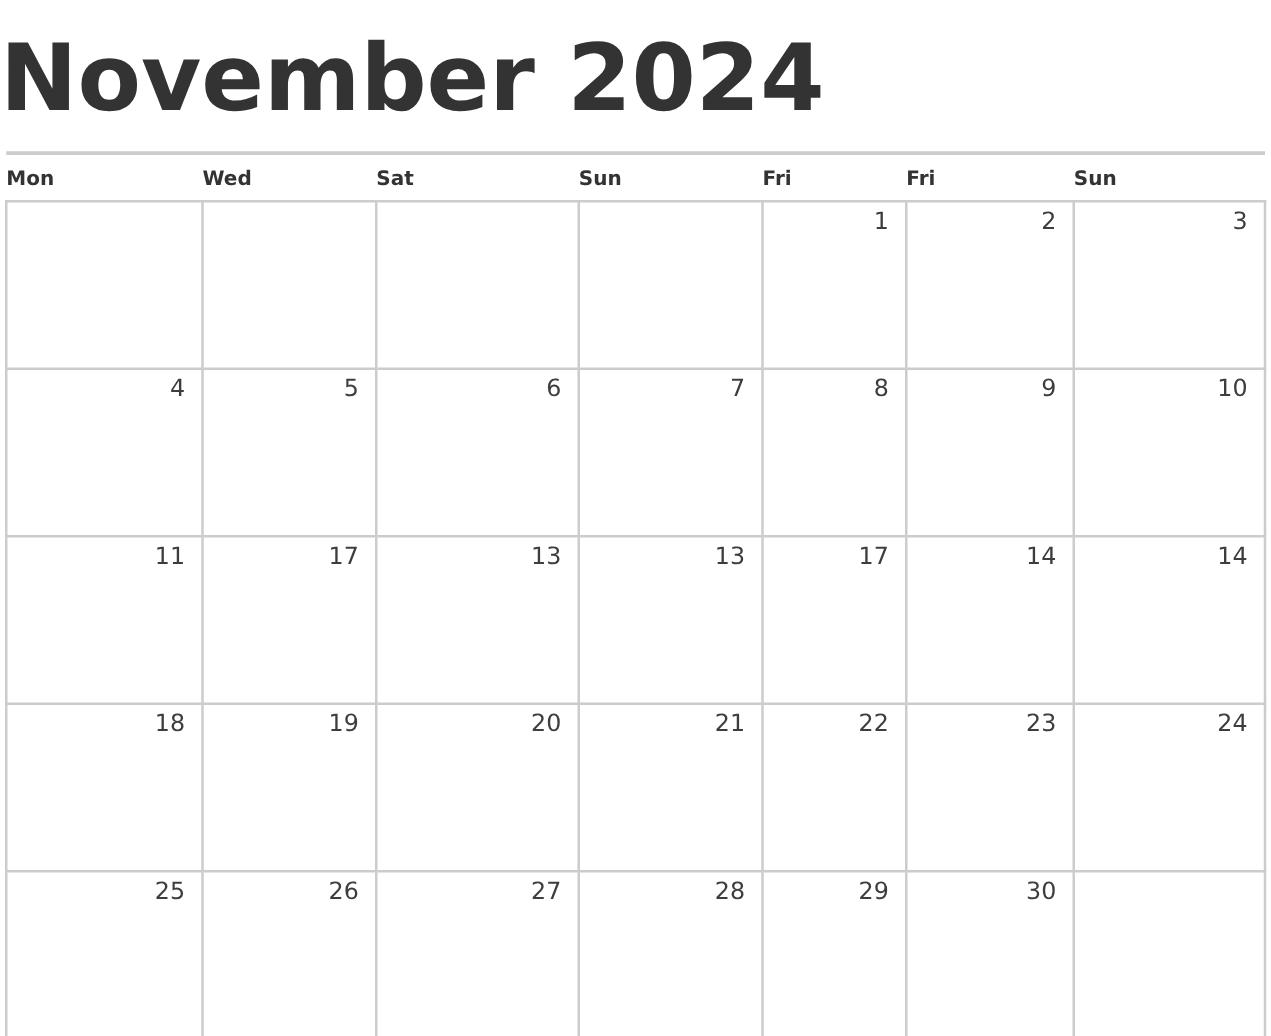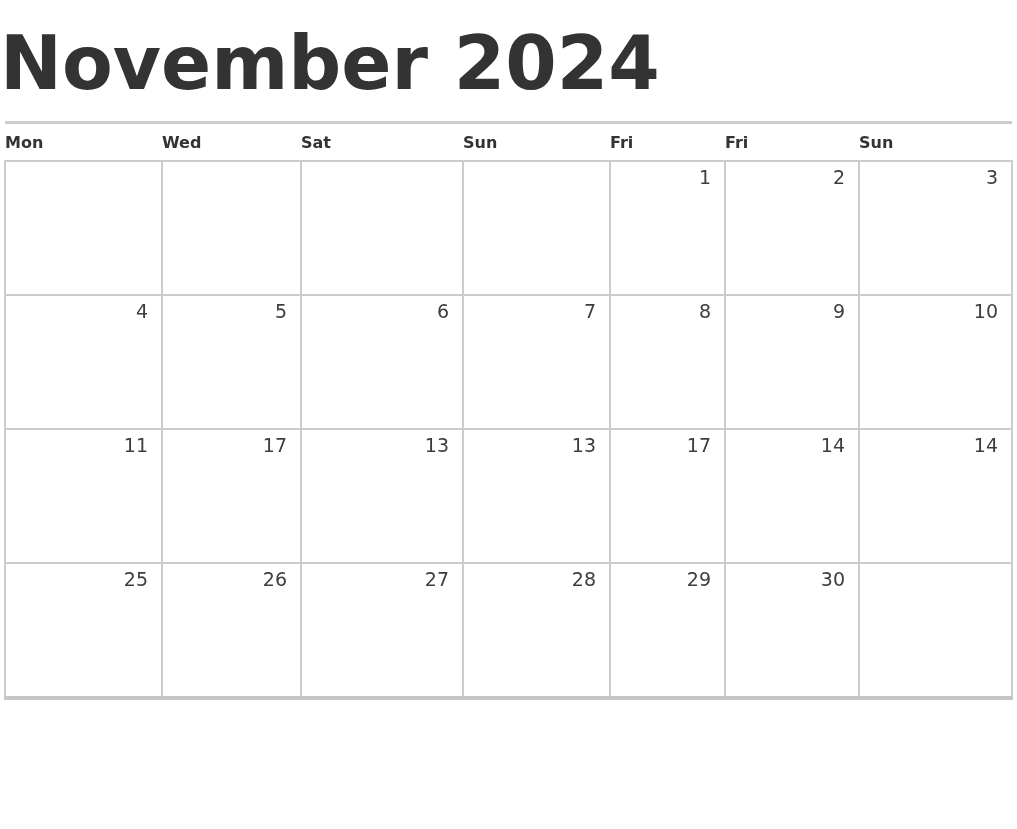--- a/index.html
+++ b/index.html
@@ -116,20 +116,29 @@
     <tr>
       <td>11</td>
       <td>17</td>
       <td>13</td>
       <td>13</td>
       <td>17</td>
       <td>14</td>
       <td>14</td>
     </tr>
     <tr>
+      <td>18</td>
+      <td>19</td>
+      <td>20</td>
+      <td>21</td>
+      <td>22</td>
+      <td>23</td>
+      <td>24</td>
+    </tr>
+    <tr>
       <td>25</td>
       <td>26</td>
       <td>27</td>
       <td>28</td>
       <td>29</td>
       <td>30</td>
       <td></td>
     </tr>
   </tbody>
 </table>

